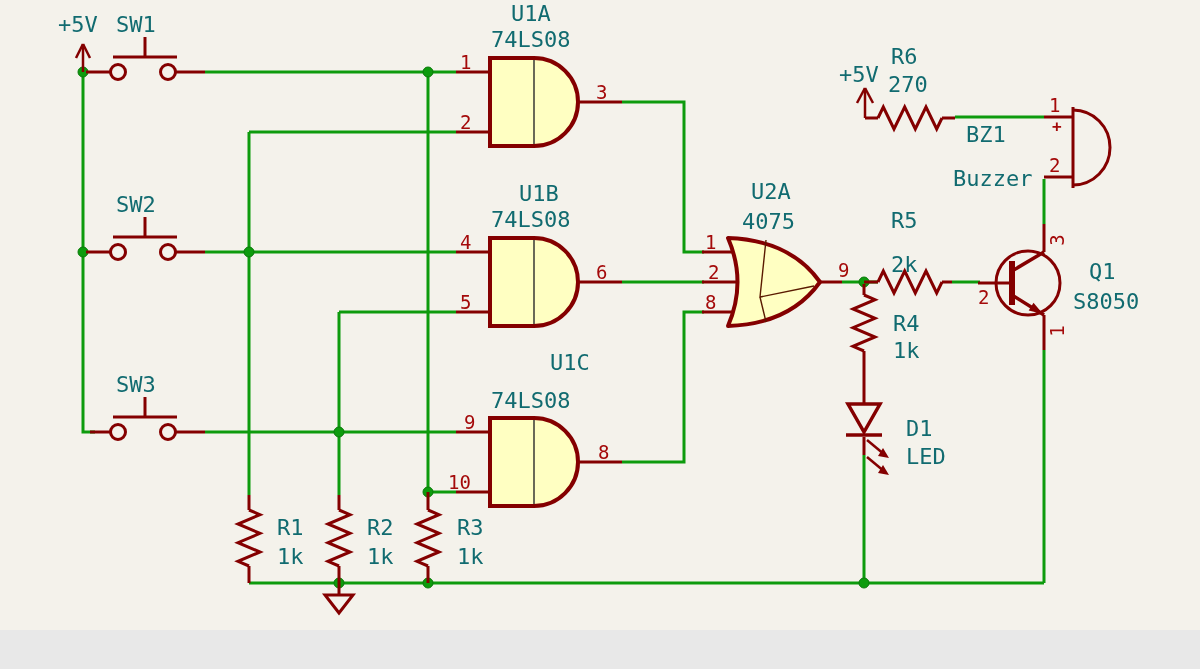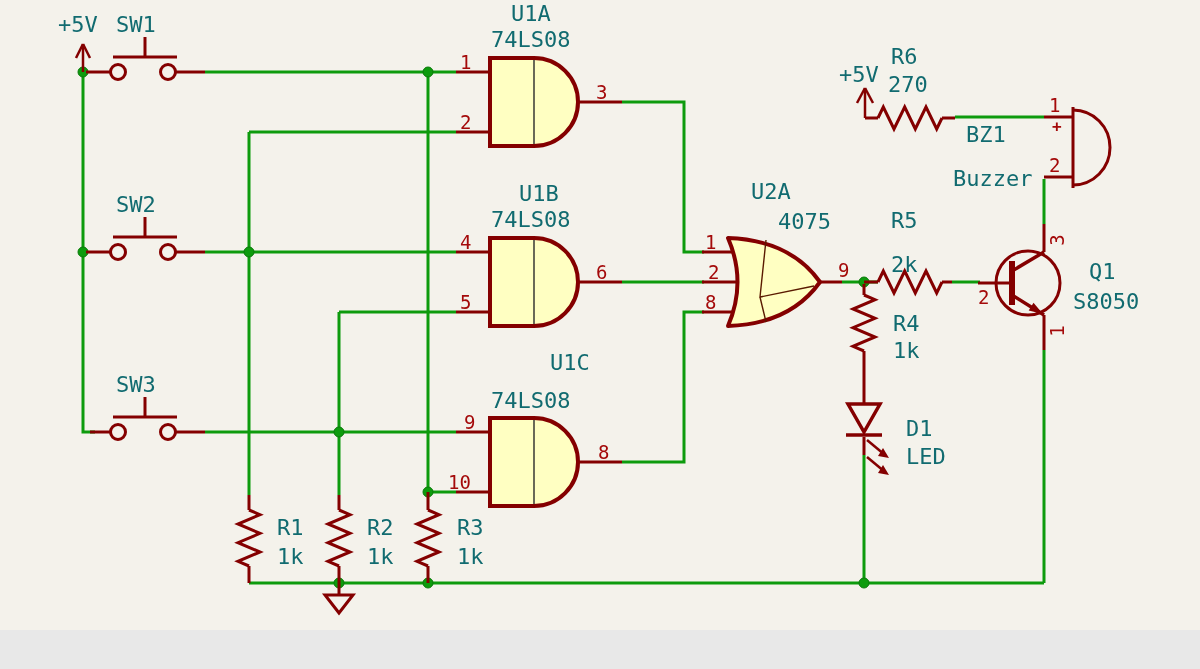--- a/index.html
+++ b/index.html
@@ -222,21 +222,21 @@
   <div class="lbl" style="left:116px;top:374px;">SW3</div>
 
   <div class="lbl" style="left:511px;top:3px;">U1A</div>
   <div class="lbl" style="left:491px;top:29px;">74LS08</div>
   <div class="lbl" style="left:511px;top:183px;margin-left:8px;">U1B</div>
   <div class="lbl" style="left:491px;top:209px;">74LS08</div>
   <div class="lbl" style="left:511px;top:352px;margin-left:39px;">U1C</div>
   <div class="lbl" style="left:491px;top:390px;">74LS08</div>
 
   <div class="lbl" style="left:751px;top:181px;">U2A</div>
-  <div class="lbl" style="left:742px;top:211px;margin-left:36px;">4075</div>
+  <div class="lbl" style="left:742px;top:211px;">4075</div>
 
   <div class="lbl" style="left:277px;top:517px;">R1</div>
   <div class="lbl" style="left:277px;top:546px;">1k</div>
   <div class="lbl" style="left:367px;top:517px;">R2</div>
   <div class="lbl" style="left:367px;top:546px;">1k</div>
   <div class="lbl" style="left:457px;top:517px;">R3</div>
   <div class="lbl" style="left:457px;top:546px;">1k</div>
 
   <div class="lbl" style="left:891px;top:210px;">R5</div>
   <div class="lbl" style="left:891px;top:254px;">2k</div>

